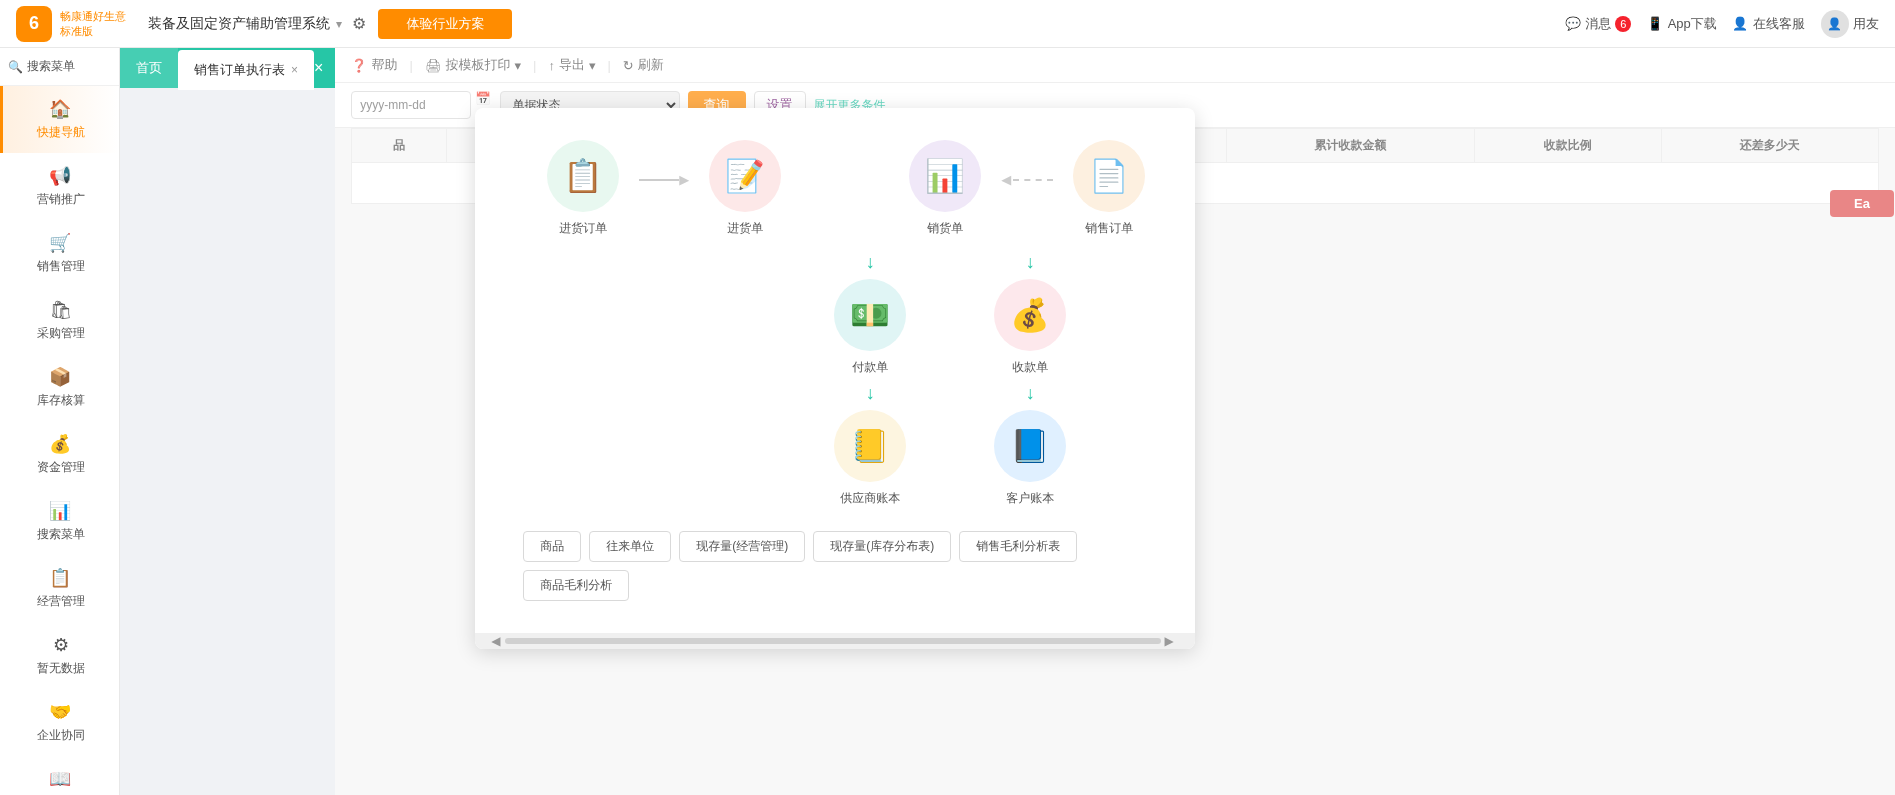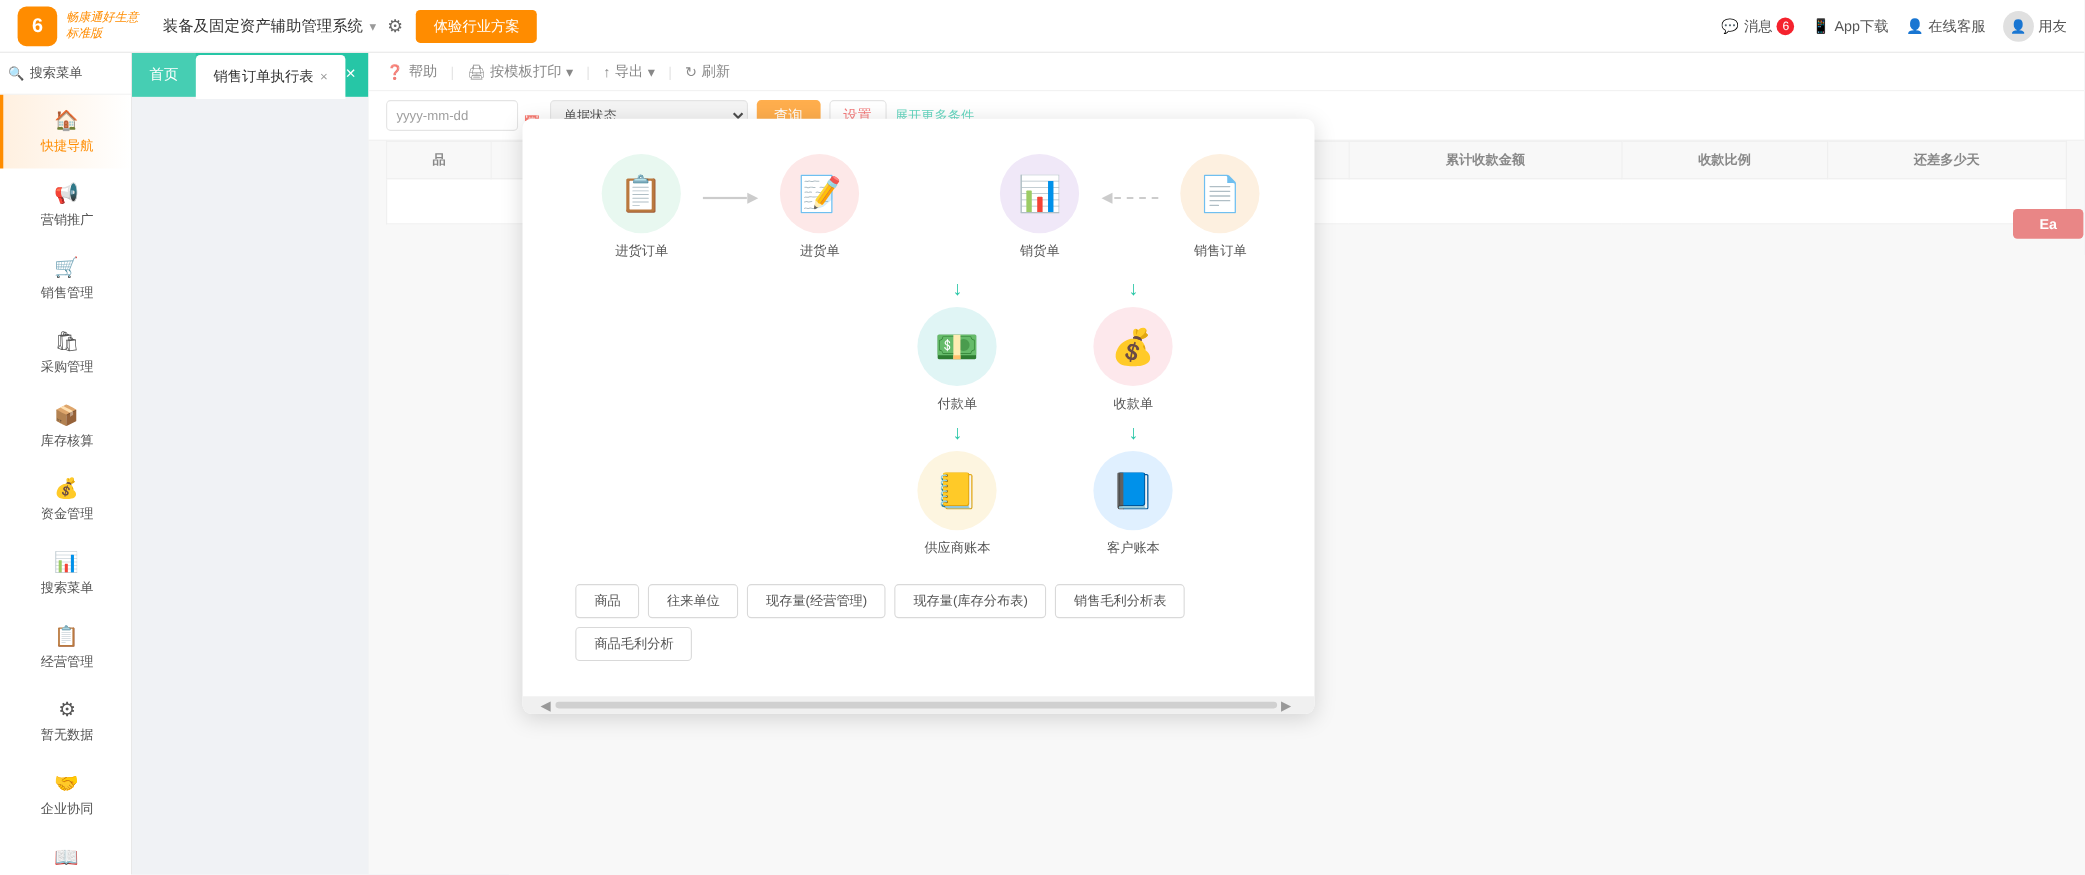--- a/index.html
+++ b/index.html
@@ -4,26 +4,26 @@
   <style>
     * { box-sizing: border-box; margin: 0; padding: 0; }
     body { font-family: 'Microsoft YaHei', Arial, sans-serif; font-size: 13px; background: #f0f2f5; overflow: hidden; }
 
     
     .app-wrapper { display: flex; flex-direction: column; height: 795px; width: 1895px; }
     .top-bar { height: 48px; background: #fff; display: flex; align-items: center; padding: 0 16px; border-bottom: 1px solid #e8e8e8; justify-content: space-between; flex-shrink: 0; }
     .top-bar-left { display: flex; align-items: center; gap: 12px; }
     .logo-area { display: flex; align-items: center; gap: 8px; width: 120px; }
     .logo-icon { width: 36px; height: 36px; background: #ff8c00; border-radius: 8px; display: flex; align-items: center; justify-content: center; color: #fff; font-size: 18px; font-weight: bold; }
-    .logo-text { font-size: 11px; color: #ff8c00; line-height: 1.3; font-style: italic; }
+    .logo-text { font-size: 11px; color: #ff8c00; line-height: 1.3; }
     .system-title { font-size: 14px; color: #333; font-weight: 500; }
     .system-title-wrapper { display: flex; align-items: center; gap: 6px; }
     .dropdown-arrow { color: #999; font-size: 12px; cursor: pointer; }
     .settings-icon { color: #666; font-size: 16px; cursor: pointer; margin-left: 4px; }
-    .try-btn { background: #ff8c00; color: #fff; border: none; padding: 6px 16px; border-radius: 4px; cursor: pointer; font-size: 13px; }
+    .try-btn { background: #ff8c00; color: #fff; border: none; padding: 6px 28px; border-radius: 4px; cursor: pointer; font-size: 13px; }
     .top-bar-right { display: flex; align-items: center; gap: 16px; }
     .top-right-item { display: flex; align-items: center; gap: 4px; color: #555; cursor: pointer; font-size: 13px; }
     .badge { background: #f5222d; color: #fff; border-radius: 8px; padding: 0 5px; font-size: 11px; min-width: 16px; height: 16px; display: inline-flex; align-items: center; justify-content: center; }
     .user-avatar { width: 28px; height: 28px; background: #e0e0e0; border-radius: 50%; display: flex; align-items: center; justify-content: center; font-size: 12px; color: #666; }
 
     
     .body-wrapper { display: flex; flex: 1; overflow: hidden; }
 
     
     .sidebar { width: 120px; background: #fff; border-right: 1px solid #e8e8e8; display: flex; flex-direction: column; flex-shrink: 0; overflow-y: auto; }
@@ -46,26 +46,26 @@
     
     .content-area { flex: 1; background: #f5f5f5; position: relative; overflow: hidden; }
 
     
     .content-toolbar { background: #fff; padding: 8px 16px; display: flex; align-items: center; gap: 12px; border-bottom: 1px solid #e8e8e8; flex-wrap: wrap; }
     .toolbar-btn { display: flex; align-items: center; gap: 4px; color: #555; cursor: pointer; font-size: 13px; }
     .toolbar-divider { color: #d9d9d9; }
 
     
     .search-bar { background: #fff; padding: 8px 16px; display: flex; align-items: center; gap: 8px; border-bottom: 1px solid #e8e8e8; flex-wrap: wrap; }
-    .date-range { display: flex; align-items: flex-end; gap: 4px; }
+    .date-range { display: flex; align-items: flex-start; gap: 4px; }
     .date-input { border: 1px solid #d9d9d9; border-radius: 4px; padding: 4px 8px; font-size: 12px; color: #999; height: 28px; width: 120px; }
     .calendar-icon { color: #999; cursor: pointer; }
     .status-select { border: 1px solid #d9d9d9; border-radius: 4px; padding: 4px 8px; font-size: 12px; height: 28px; width: 180px; }
     .query-btn { background: #ff8c00; color: #fff; border: none; padding: 4px 16px; border-radius: 4px; cursor: pointer; font-size: 13px; height: 28px; }
-    .set-btn { background: #fff; color: #ef4444; border: 1px solid #d9d9d9; padding: 1px 12px; border-radius: 4px; cursor: pointer; font-size: 13px; height: 28px; }
+    .set-btn { background: #fff; color: #701a75; border: 1px solid #d9d9d9; padding: 1px 12px; border-radius: 4px; cursor: pointer; font-size: 13px; height: 28px; }
     .more-conditions { color: #26c6a6; cursor: pointer; font-size: 12px; }
 
     
     .table-wrapper { padding: 0 16px 16px; overflow-x: auto; }
     .data-table { width: 100%; border-collapse: collapse; background: #fff; font-size: 12px; }
     .data-table th { background: #f5f5f5; padding: 8px 12px; text-align: center; border: 1px solid #e8e8e8; color: #555; white-space: nowrap; }
     .data-table td { padding: 8px 12px; border: 1px solid #e8e8e8; text-align: center; color: #333; }
     .no-data { text-align: center; color: #999; padding: 60px; font-size: 18px; }
 
     

